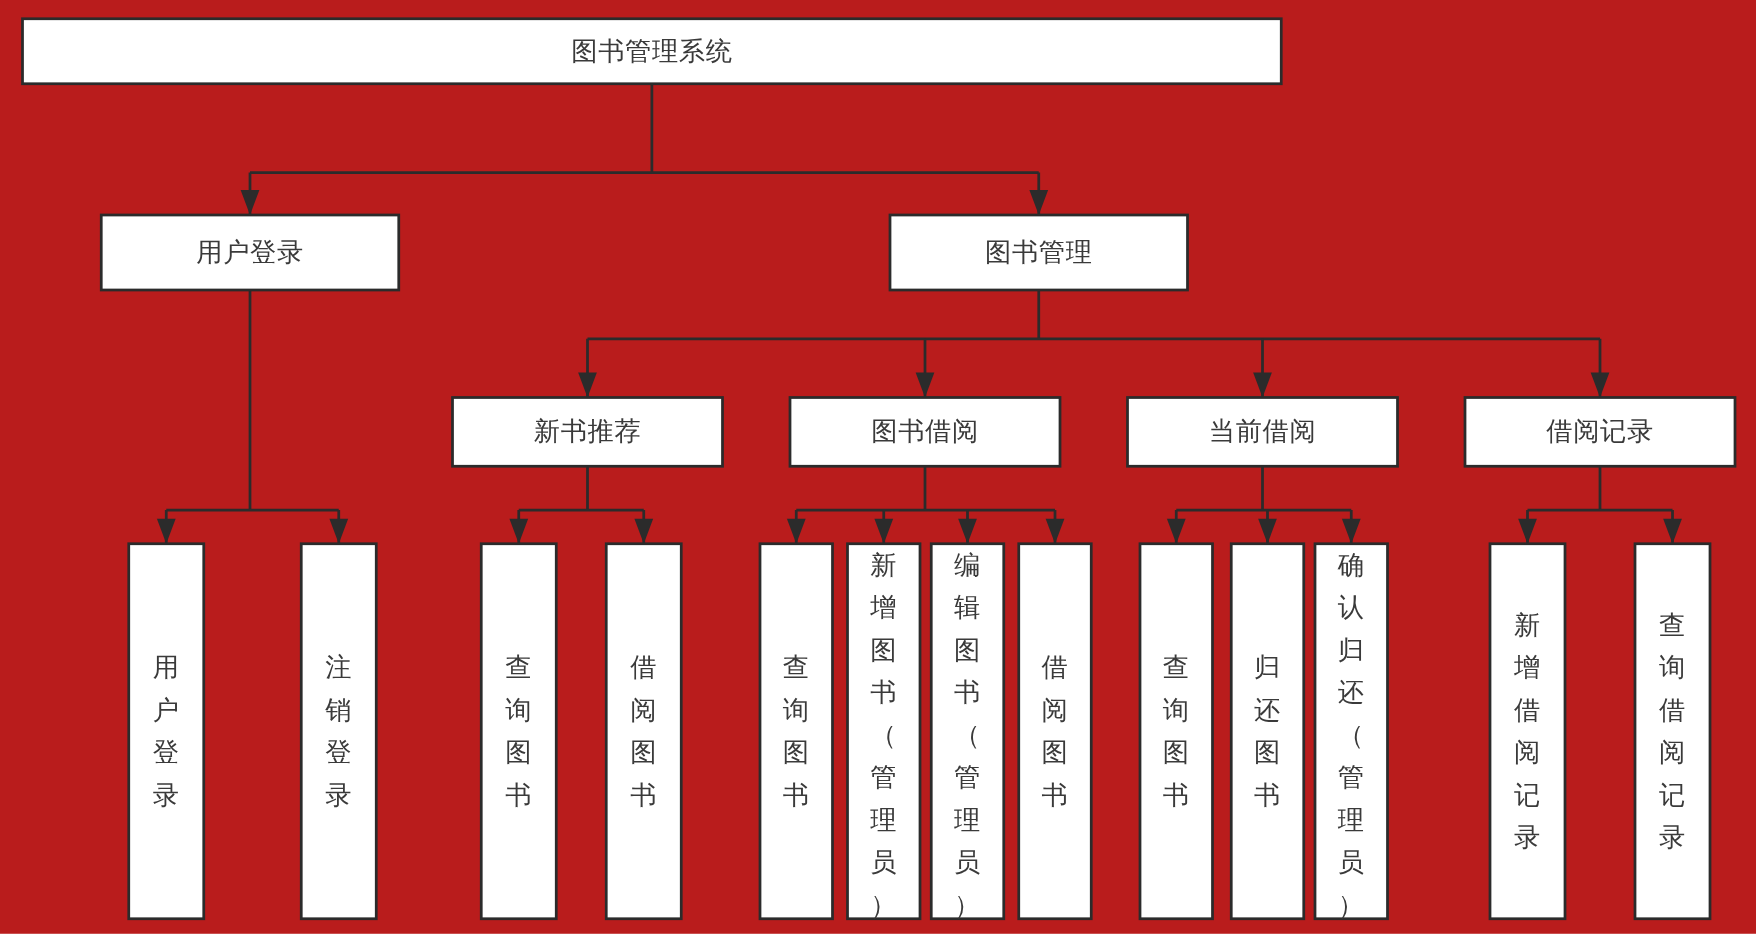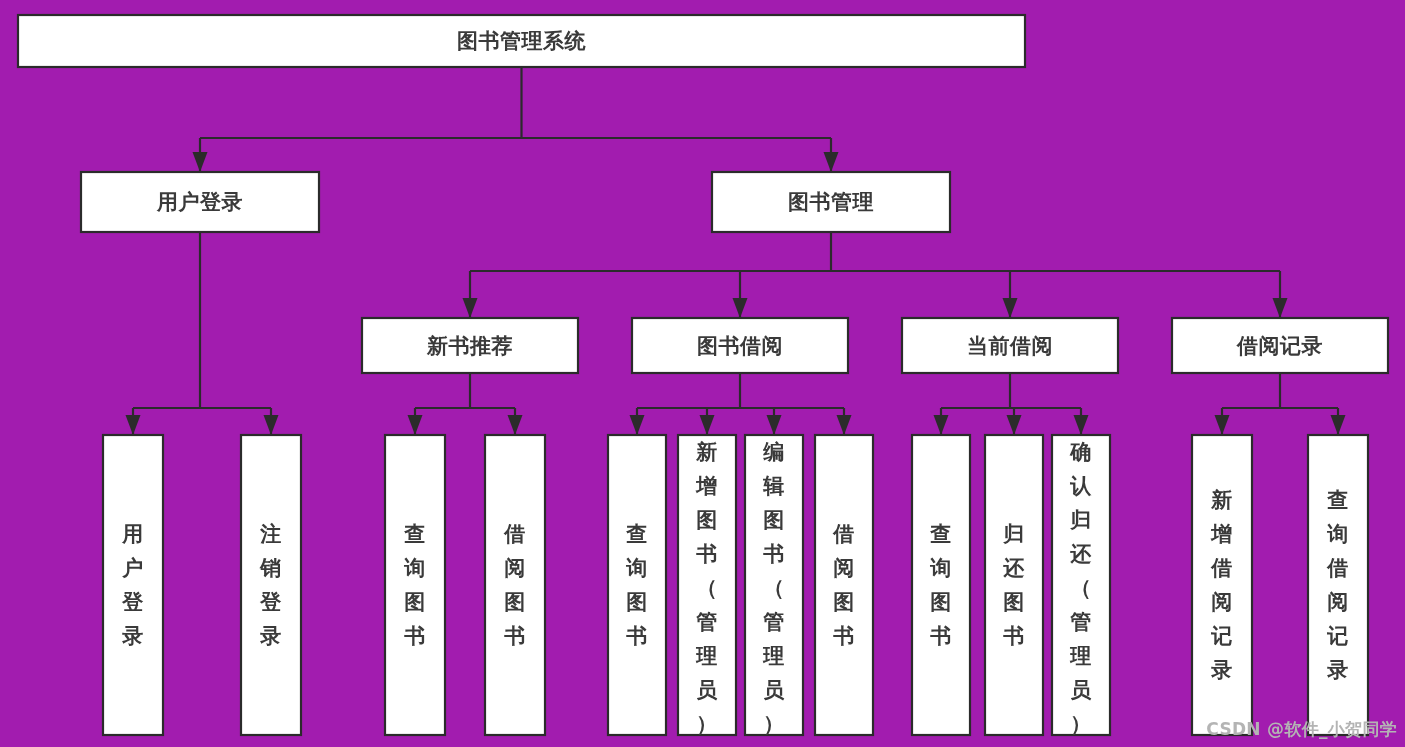--- a/index.html
+++ b/index.html
@@ -12,22 +12,21 @@
     width: 1405px;
     height: 747px;
     font-family: "DejaVu Sans", "Liberation Sans", sans-serif;
     overflow: hidden;
     position: relative;
   }
   #diagram-root {
     position: relative;
     width: 1405px;
     height: 747px;
-    background: #a21caf;
-    font-weight: bold;
+    background: #b91c1c;
   }
   svg.diagram-canvas {
     position: absolute;
     left: 0;
     top: 0;
     width: 1405px;
     height: 747px;
     display: block;
   }
   .node-box {
@@ -221,14 +220,13 @@
         <g>
           <rect x="1192" y="435" width="60" height="300" class="node-box"></rect>
           <text x="1222" y="507" class="node-label-v"><tspan x="1222" dy="0">新</tspan><tspan x="1222" dy="34">增</tspan><tspan x="1222" dy="34">借</tspan><tspan x="1222" dy="34">阅</tspan><tspan x="1222" dy="34">记</tspan><tspan x="1222" dy="34">录</tspan></text>
         </g>
         <g>
           <rect x="1308" y="435" width="60" height="300" class="node-box"></rect>
           <text x="1338" y="507" class="node-label-v"><tspan x="1338" dy="0">查</tspan><tspan x="1338" dy="34">询</tspan><tspan x="1338" dy="34">借</tspan><tspan x="1338" dy="34">阅</tspan><tspan x="1338" dy="34">记</tspan><tspan x="1338" dy="34">录</tspan></text>
         </g>
       </g>
   </svg>
-  <div class="watermark">CSDN @软件_小贺同学</div>
 </div>
 
 </body></html>

